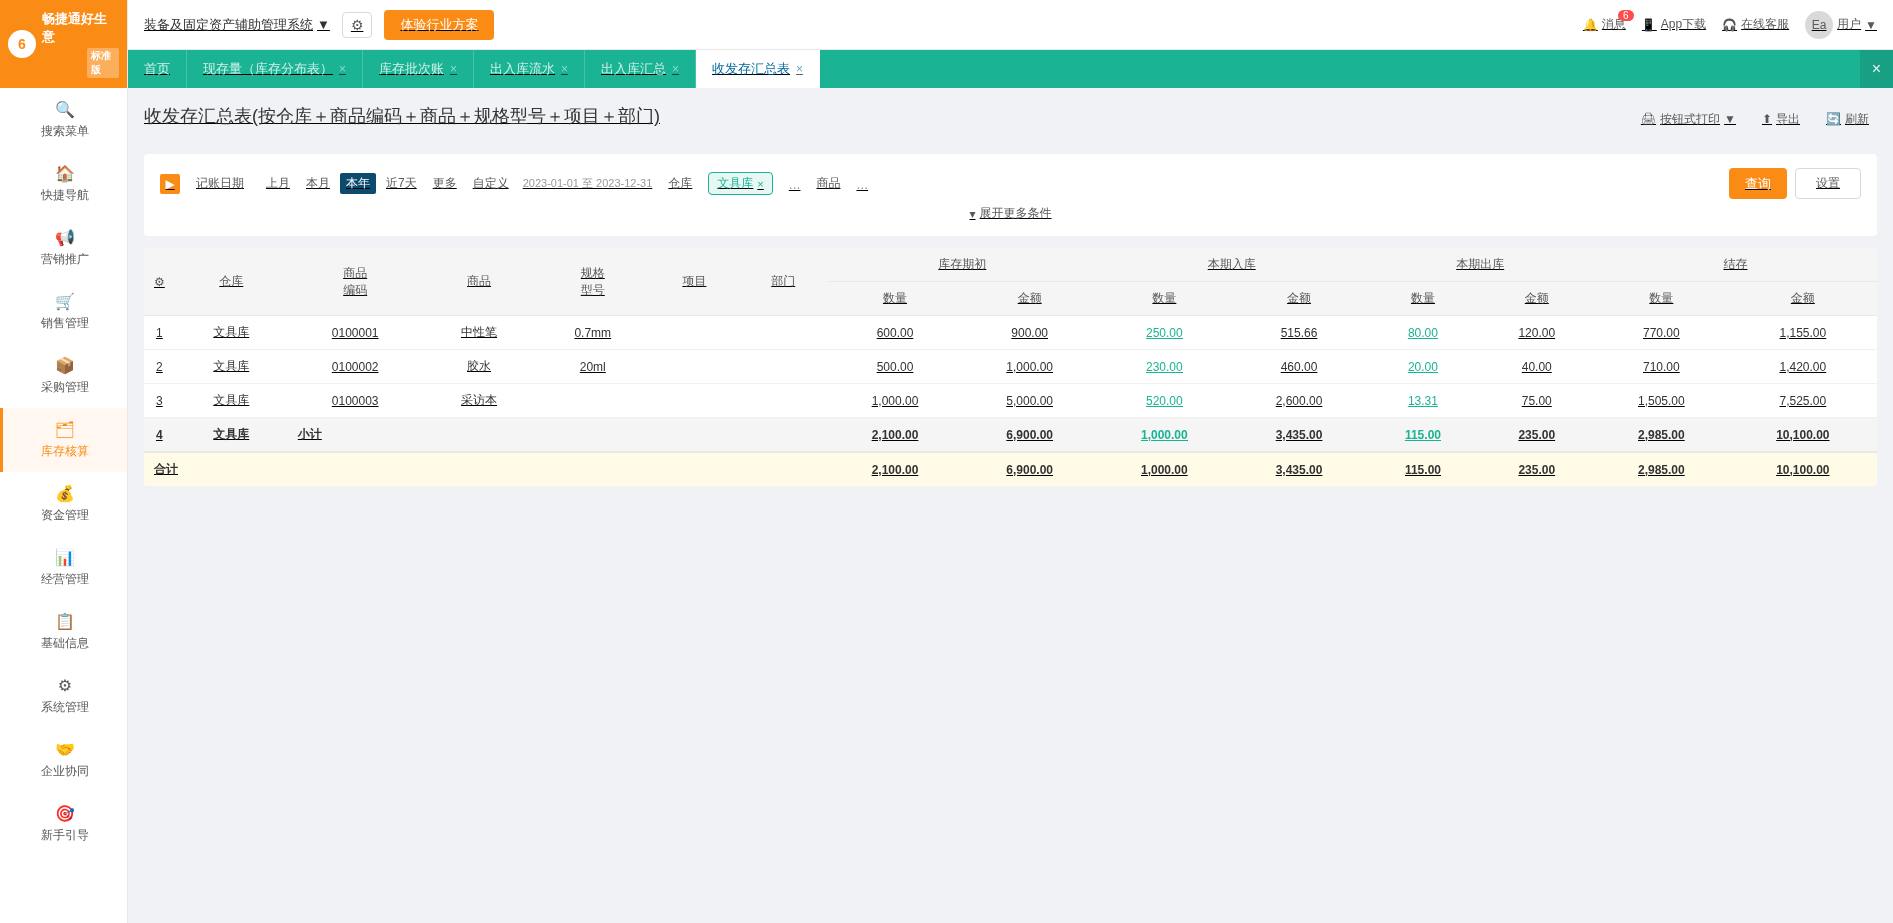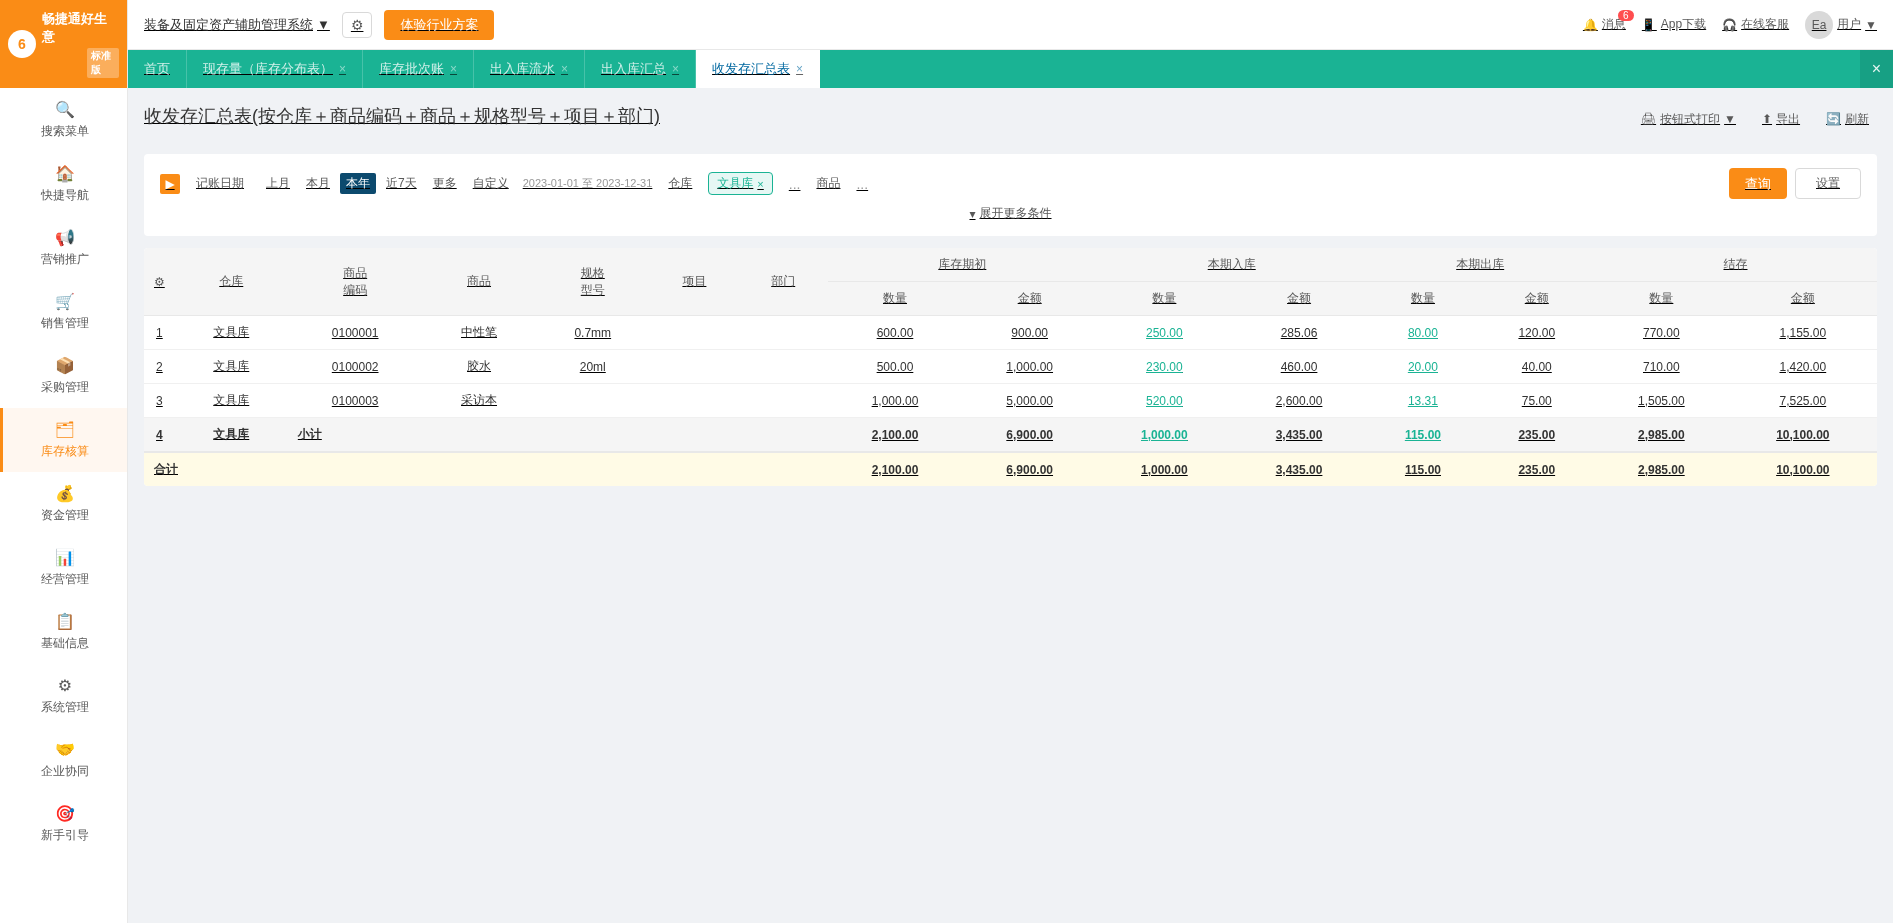--- a/index.html
+++ b/index.html
@@ -291,21 +291,21 @@
     <td>1</td>
     <td>文具库</td>
     <td>0100001</td>
     <td>中性笔</td>
     <td>0.7mm</td>
     <td></td>
     <td></td>
     <td>600.00</td>
     <td>900.00</td>
     <td><span class="link-num">250.00</span></td>
-    <td>285.06</td>
+    <td>515.66</td>
     <td><span class="link-num">80.00</span></td>
     <td>120.00</td>
     <td>770.00</td>
     <td>1,155.00</td>
   </tr>
             <tr>
     <td>2</td>
     <td>文具库</td>
     <td>0100002</td>
     <td>胶水</td>

